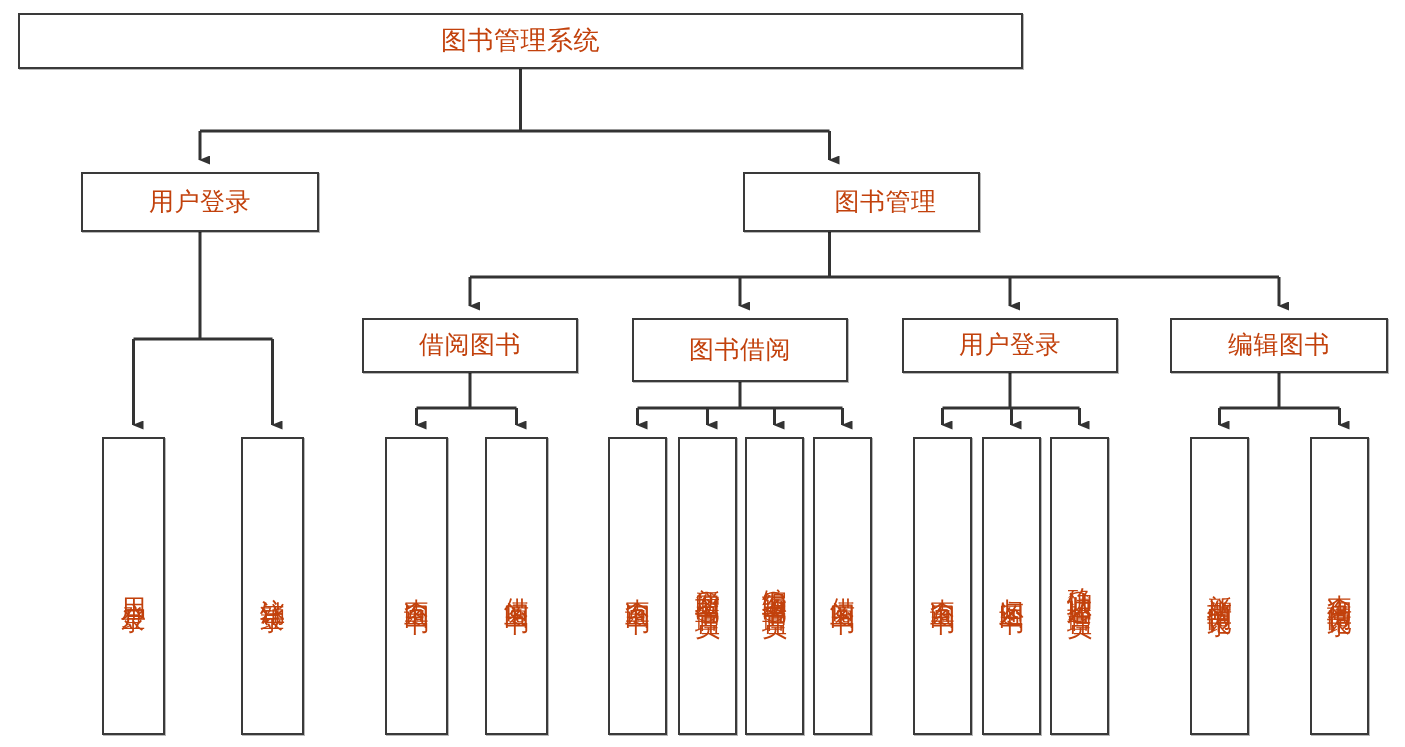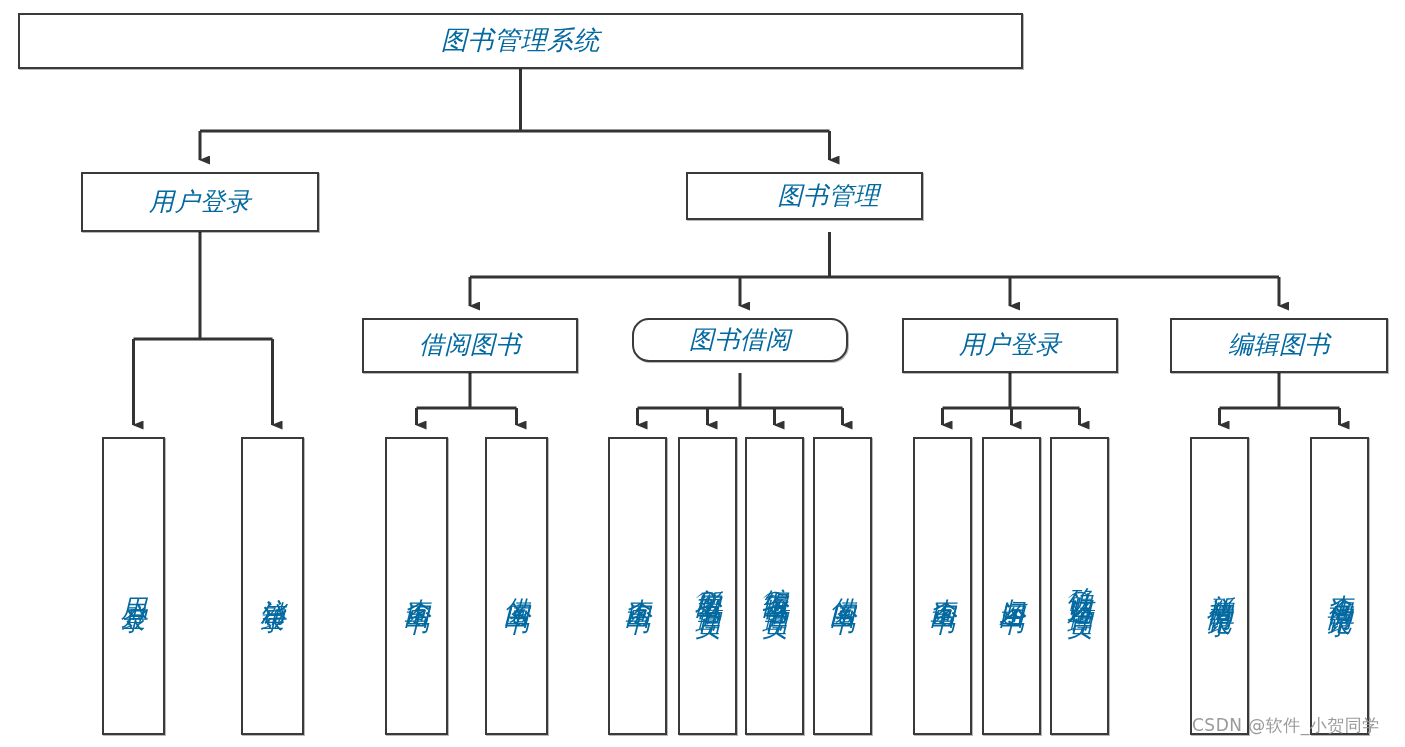--- a/index.html
+++ b/index.html
@@ -30,25 +30,24 @@
     position: absolute;
     box-sizing: border-box;
     border: 2px solid #3a3a3a;
     background: #ffffff;
     display: flex;
     align-items: center;
     justify-content: center;
     box-shadow: 1px 1px 0 rgba(0,0,0,0.28);
   }
   .node-label {
-    color: #0369a1;
+    color: #c2410c;
     text-align: center;
     line-height: 1.15;
     white-space: pre;
-    font-style: italic;
   }
   
   .node.horiz .node-label {
     font-size: 25px;
     letter-spacing: 0.5px;
   }
   .node.root .node-label {
     font-size: 26px;
   }
   
@@ -116,33 +115,33 @@
       </g>
   </svg>
 
   <div id="nodes-layer">
       <div class="node horiz root" style="left: 18px; top: 13px; width: 1005px; height: 56px;">
         <span class="node-label">图书管理系统</span>
       </div>
       <div class="node horiz" style="left: 81px; top: 172px; width: 238px; height: 60px;">
         <span class="node-label">用户登录</span>
       </div>
-      <div class="node horiz" style="left: 686px; top: 172px; width: 237px; height: 48px; padding-left: 48px;">
+      <div class="node horiz" style="left: 743px; top: 172px; width: 237px; height: 60px; padding-left: 48px;">
         <span class="node-label">图书管理</span>
       </div>
       <div class="node vert" style="left: 102px; top: 437px; width: 63px; height: 298px;">
         <span class="node-label">用户登录</span>
       </div>
       <div class="node vert" style="left: 241px; top: 437px; width: 63px; height: 298px;">
         <span class="node-label">注销登录</span>
       </div>
       <div class="node horiz" style="left: 362px; top: 318px; width: 216px; height: 55px;">
         <span class="node-label">借阅图书</span>
       </div>
-      <div class="node horiz" style="left: 632px; top: 318px; width: 216px; height: 44px; border-radius: 17px;">
+      <div class="node horiz" style="left: 632px; top: 318px; width: 216px; height: 64px;">
         <span class="node-label">图书借阅</span>
       </div>
       <div class="node horiz" style="left: 902px; top: 318px; width: 216px; height: 55px;">
         <span class="node-label">用户登录</span>
       </div>
       <div class="node horiz" style="left: 1170px; top: 318px; width: 218px; height: 55px;">
         <span class="node-label">编辑图书</span>
       </div>
       <div class="node vert" style="left: 385px; top: 437px; width: 63px; height: 298px;">
         <span class="node-label">查询图书</span>
@@ -172,14 +171,13 @@
         <span class="node-label">确认归还（管理员）</span>
       </div>
       <div class="node vert" style="left: 1190px; top: 437px; width: 59px; height: 298px;">
         <span class="node-label">新增借阅记录</span>
       </div>
       <div class="node vert" style="left: 1310px; top: 437px; width: 59px; height: 298px;">
         <span class="node-label">查询借阅记录</span>
       </div>
     </div>
 
-  <div id="watermark">CSDN @软件_小贺同学</div>
 </div>
 
 </body></html>

